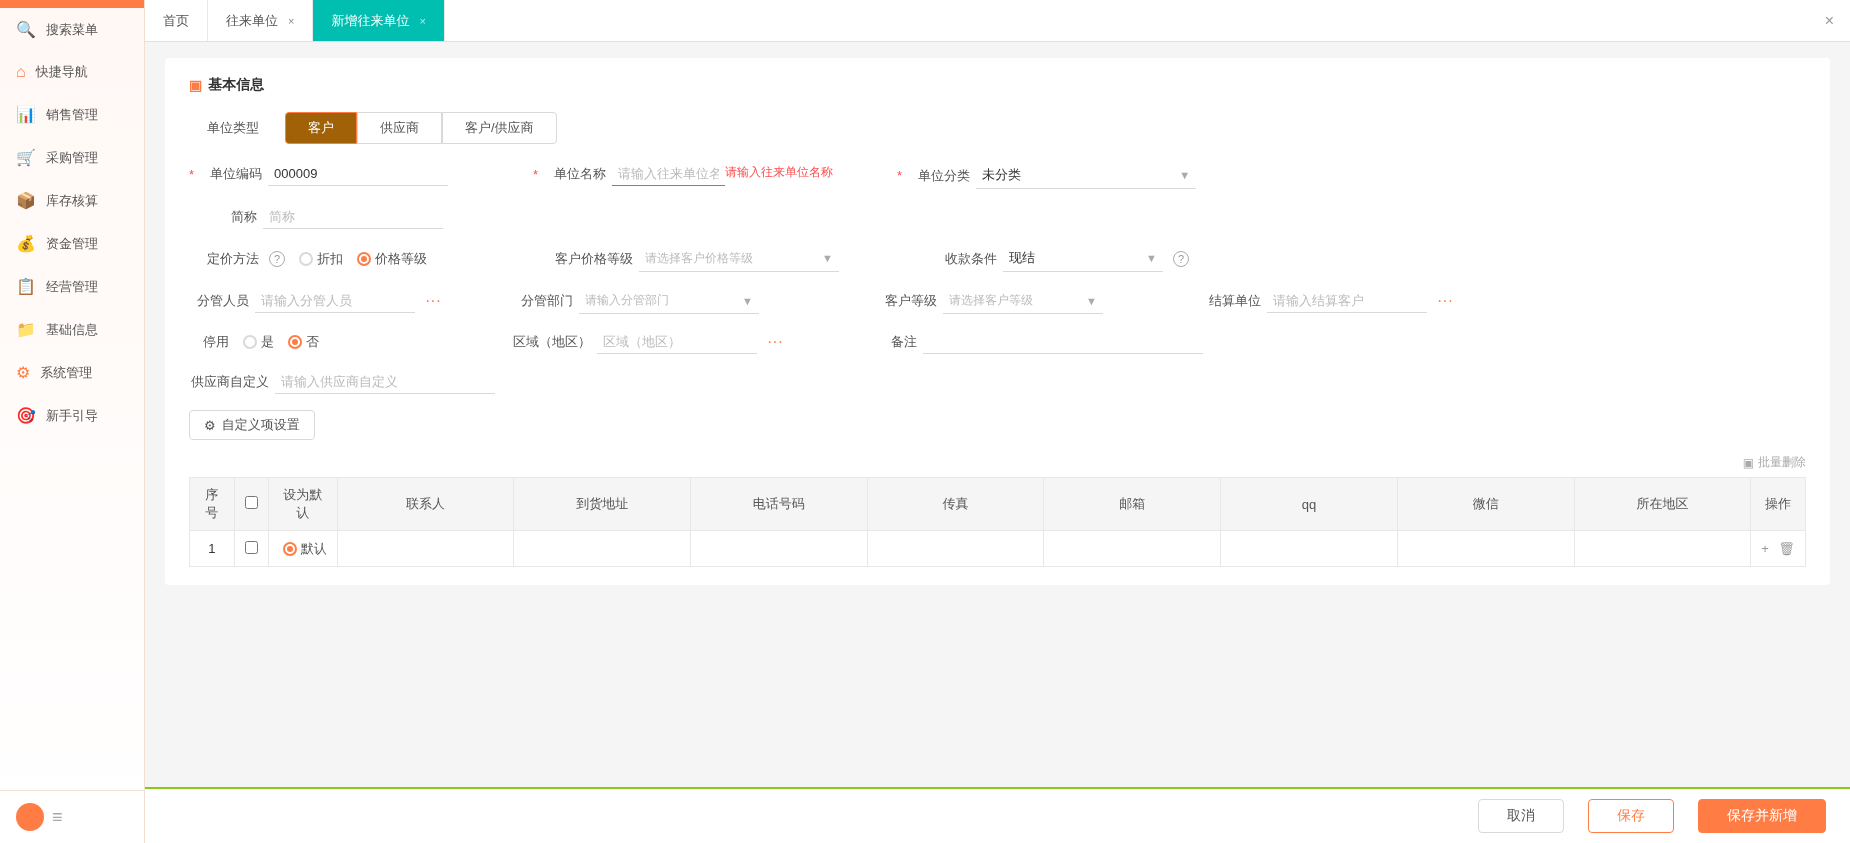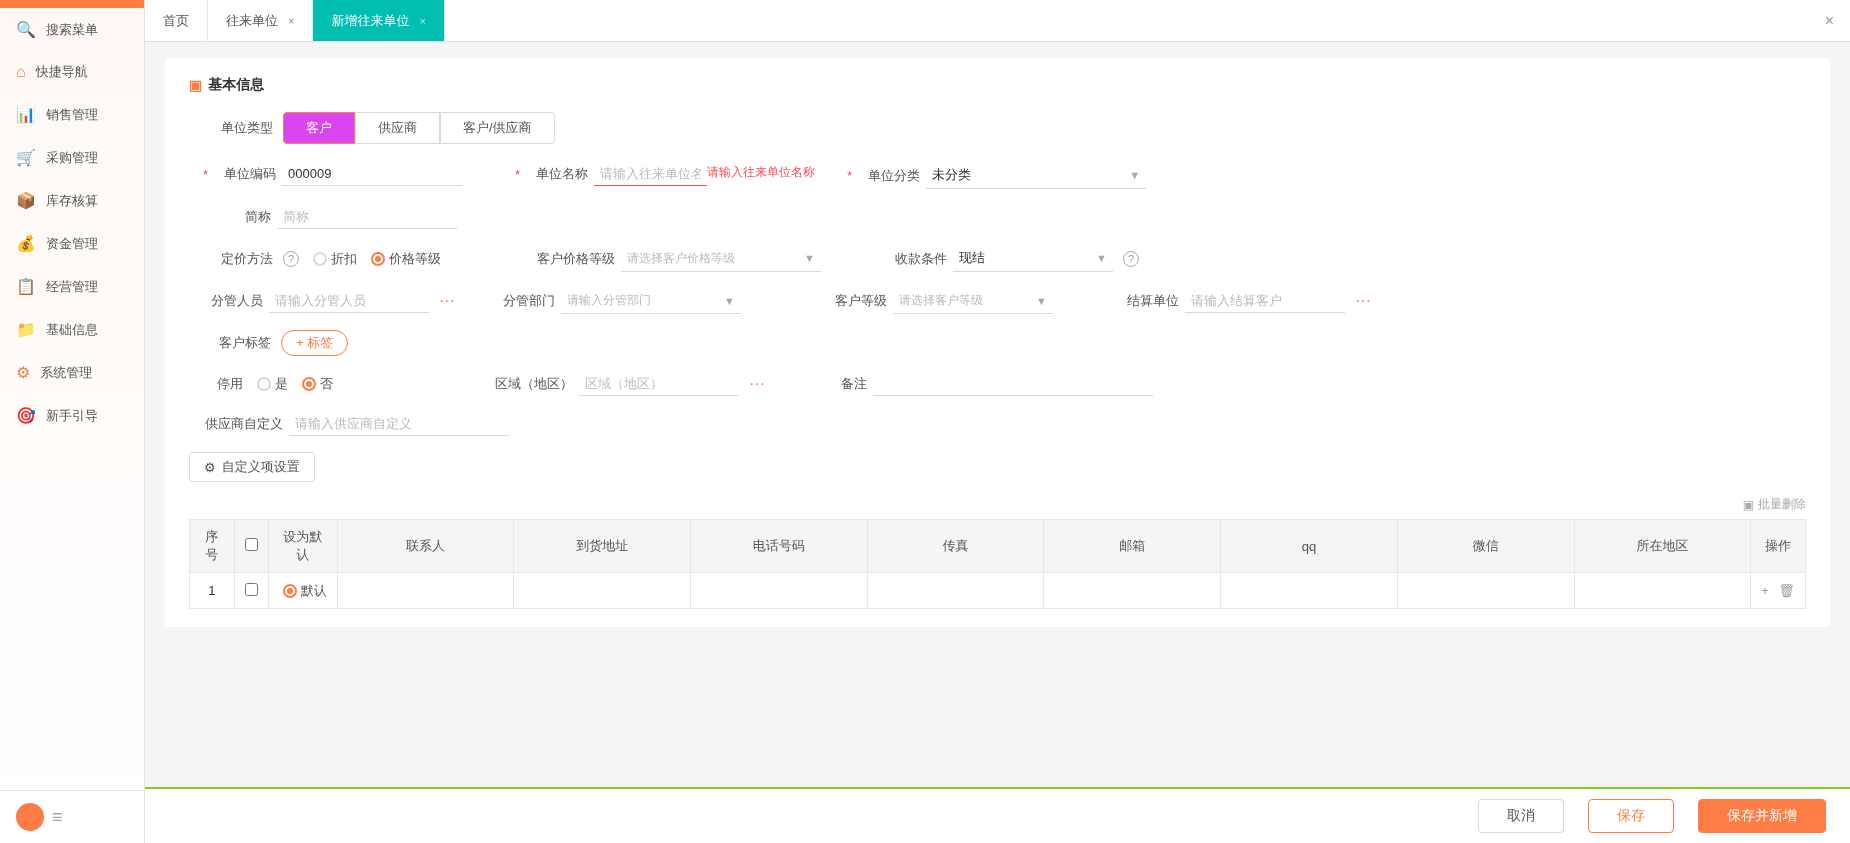--- a/index.html
+++ b/index.html
@@ -112,22 +112,21 @@
     .section-title-icon {
       color: #ff7d45;
       font-size: 14px;
     }
 
     
     .form-row {
       display: flex;
       align-items: flex-start;
       margin-bottom: 16px;
-      gap: 0;
-      margin-left: 14px;
+      gap: 16px;
     }
     .form-field {
       display: flex;
       align-items: center;
       flex: 1;
       min-width: 0;
       gap: 6px;
     }
     .form-label {
       color: #555;
@@ -207,21 +206,21 @@
     }
     .type-btn {
       padding: 6px 22px;
       border: 1px solid #d9d9d9;
       background: #fff;
       cursor: pointer;
       font-size: 13px;
       color: #555;
     }
     .type-btn.active {
-      background: #d946ef;
+      background: #a16207;
       color: #fff;
       border-color: #ff7d45;
       text-align: right;
     }
     .type-btn:first-child { border-radius: 4px 0 0 4px; }
     .type-btn:last-child { border-radius: 0 4px 4px 0; }
 
     
     .radio-group {
       display: flex;
@@ -557,26 +556,20 @@
         </div>
         <div class="field-spacer"></div>
         <div class="form-field" style="max-width:300px;">
           <span class="form-label" style="min-width:60px;">结算单位</span>
           <input class="form-input" placeholder="请输入结算客户" style="max-width: 160px;">
           <span class="more-dots">···</span>
         </div>
       </div>
 
       
-      <div class="form-row" style="align-items:center;">
-        <span class="form-label" style="min-width:68px; margin-right:10px;">客户标签</span>
-        <button class="tag-btn">
-          <span>+ 标签</span>
-        </button>
-      </div>
 
       
       <div class="form-row" style="align-items:center;">
         <div class="form-field" style="max-width:260px; align-items:center;">
           <span class="form-label" style="min-width:40px;">停用</span>
           <div class="radio-group" style="margin-left:8px;">
             <label class="radio-item">
               <div class="radio-circle"></div>
               <span>是</span>
             </label>

